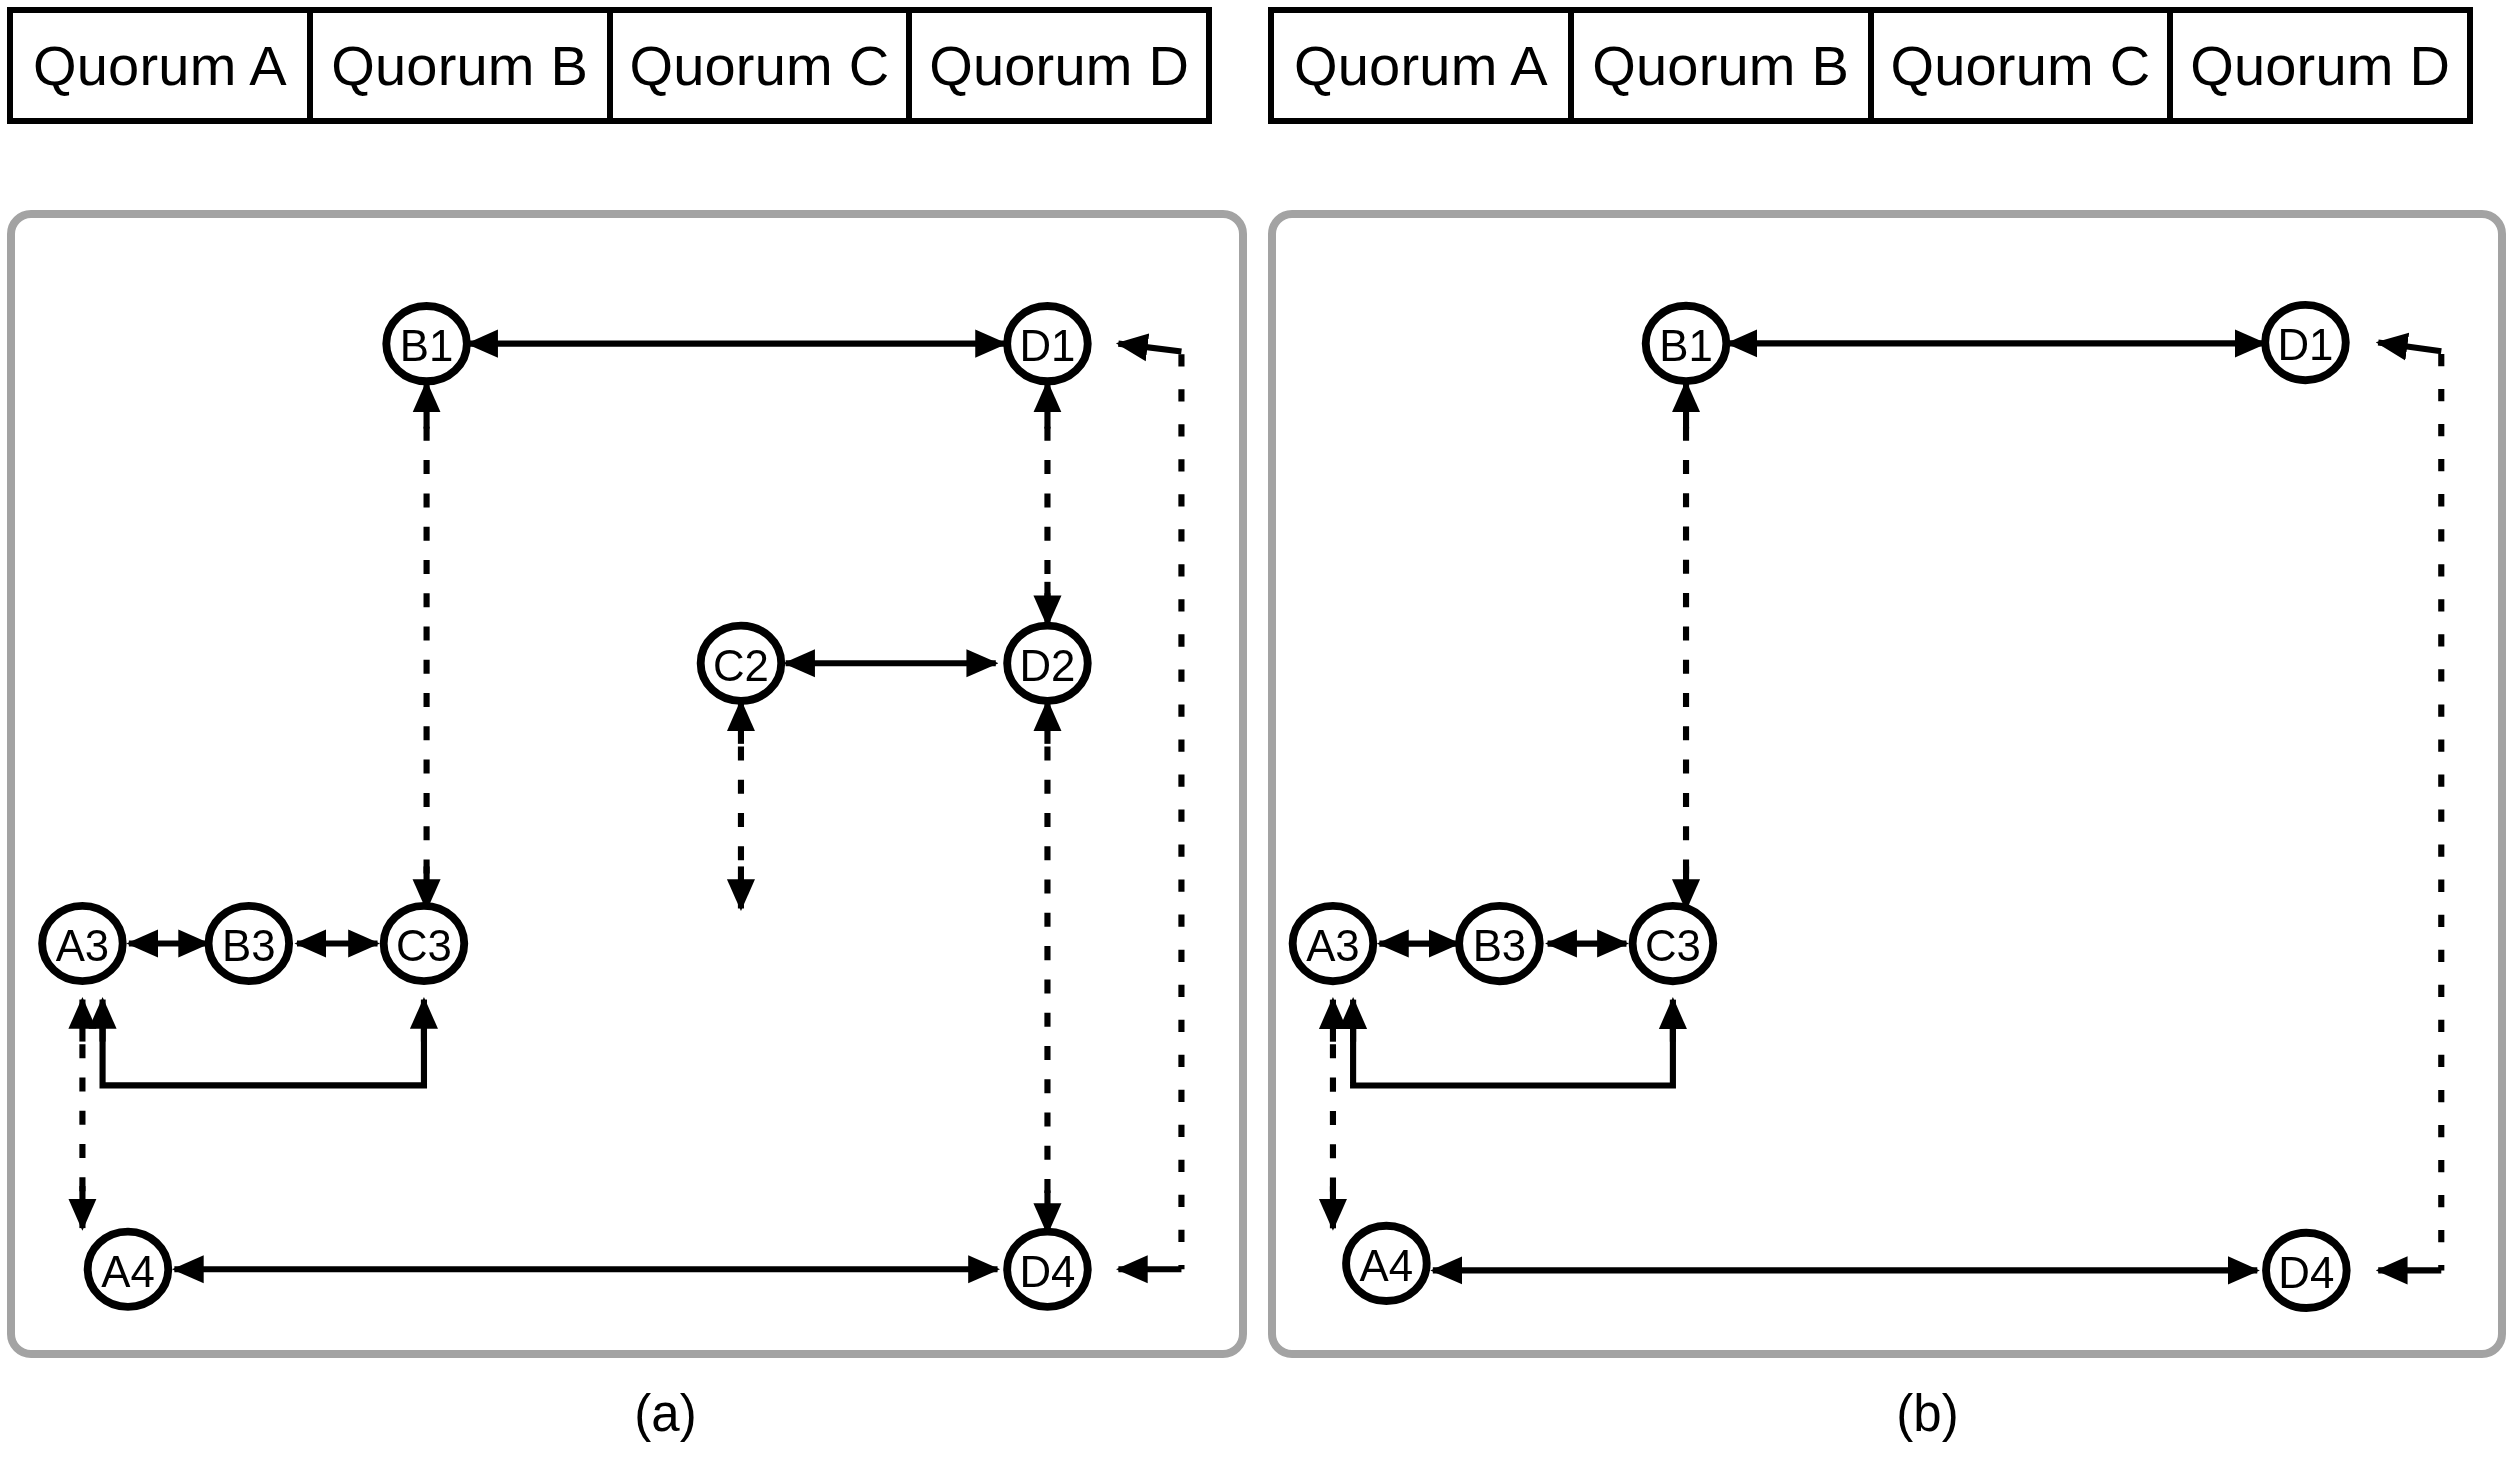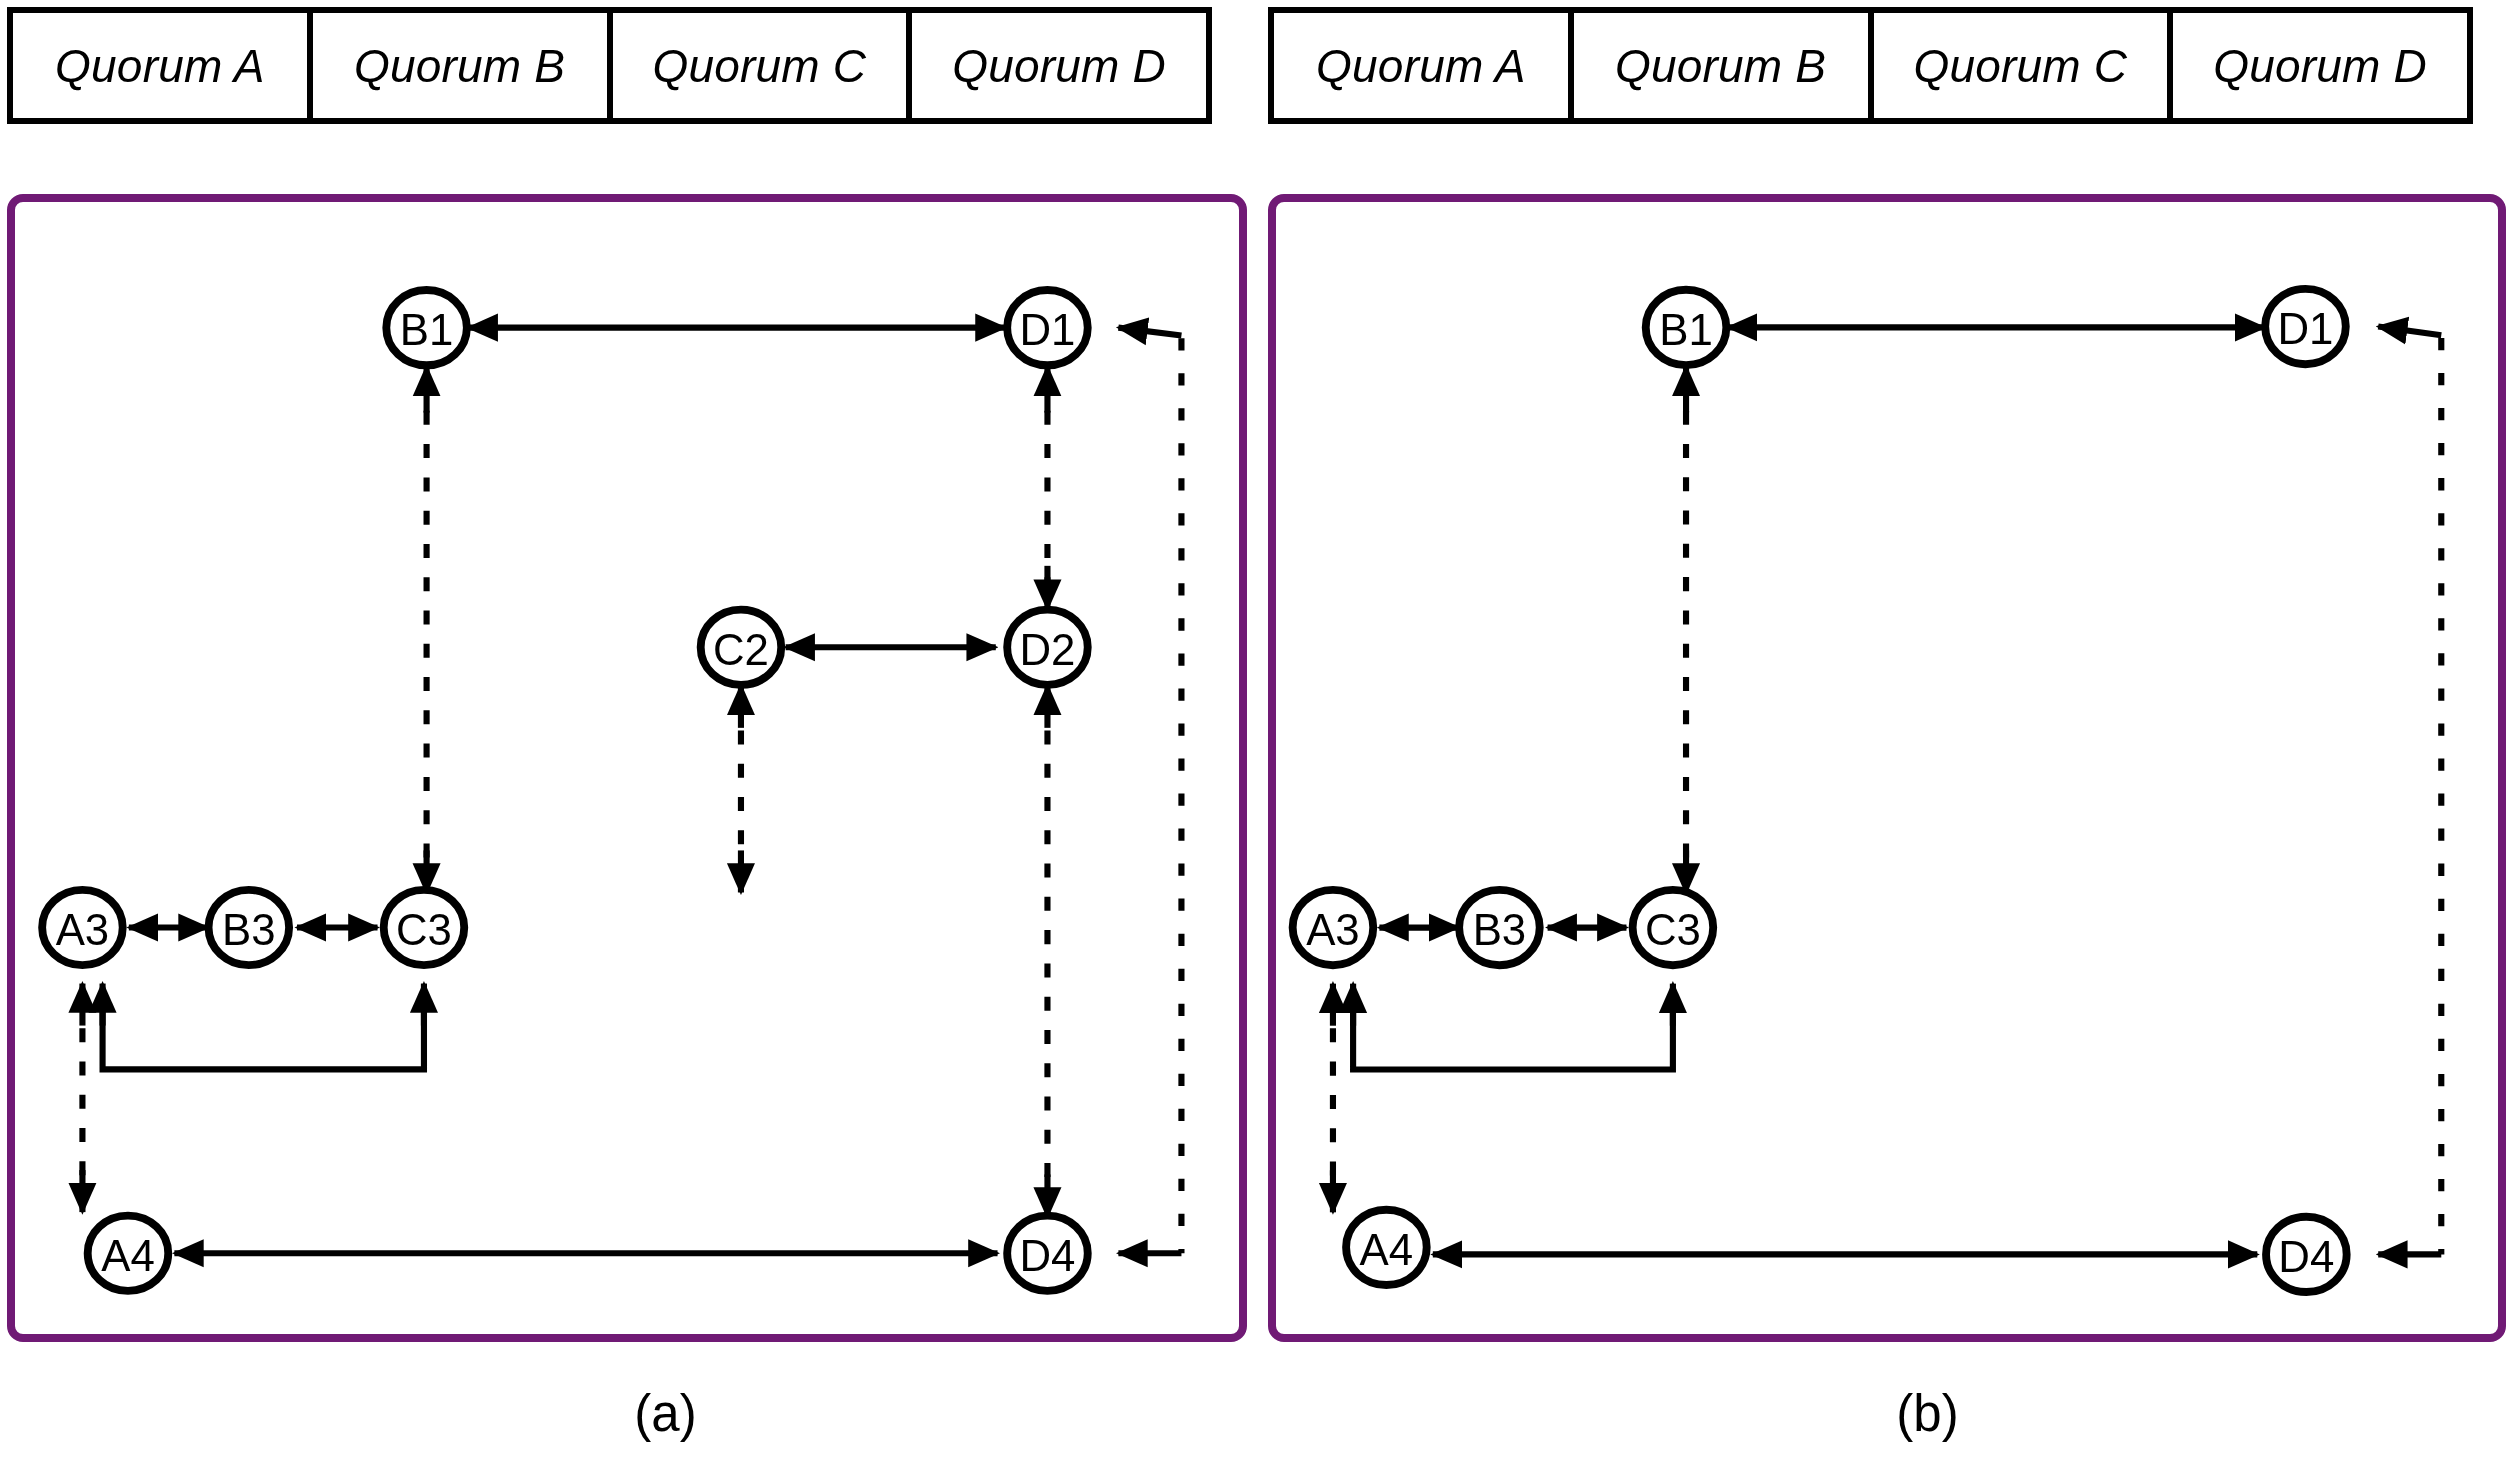--- a/index.html
+++ b/index.html
@@ -24,34 +24,34 @@
     background: #ffffff;
     box-sizing: border-box;
   }
   .quorum-cell {
     flex: 1 1 0;
     display: flex;
     align-items: center;
     justify-content: center;
     border-right: 6.1px solid #000000;
     box-sizing: border-box;
-    font-size: 46px;
+    font-size: 56px;
     color: #000000;
     letter-spacing: 0.2px;
-    font-style: italic;
   }
   .quorum-cell:last-child {
     border-right: none;
   }
   .panel {
     position: absolute;
-    border: 8px solid #701a75;
-    border-radius: 16px;
+    border: 8px solid #a3a3a3;
+    border-radius: 24px;
     background: #ffffff;
     box-sizing: border-box;
+    margin-top: 16px;
   }
   .panel-svg {
     position: absolute;
     left: 0;
     top: 0;
   }
   .caption {
     position: absolute;
     font-size: 51px;
     color: #000000;

